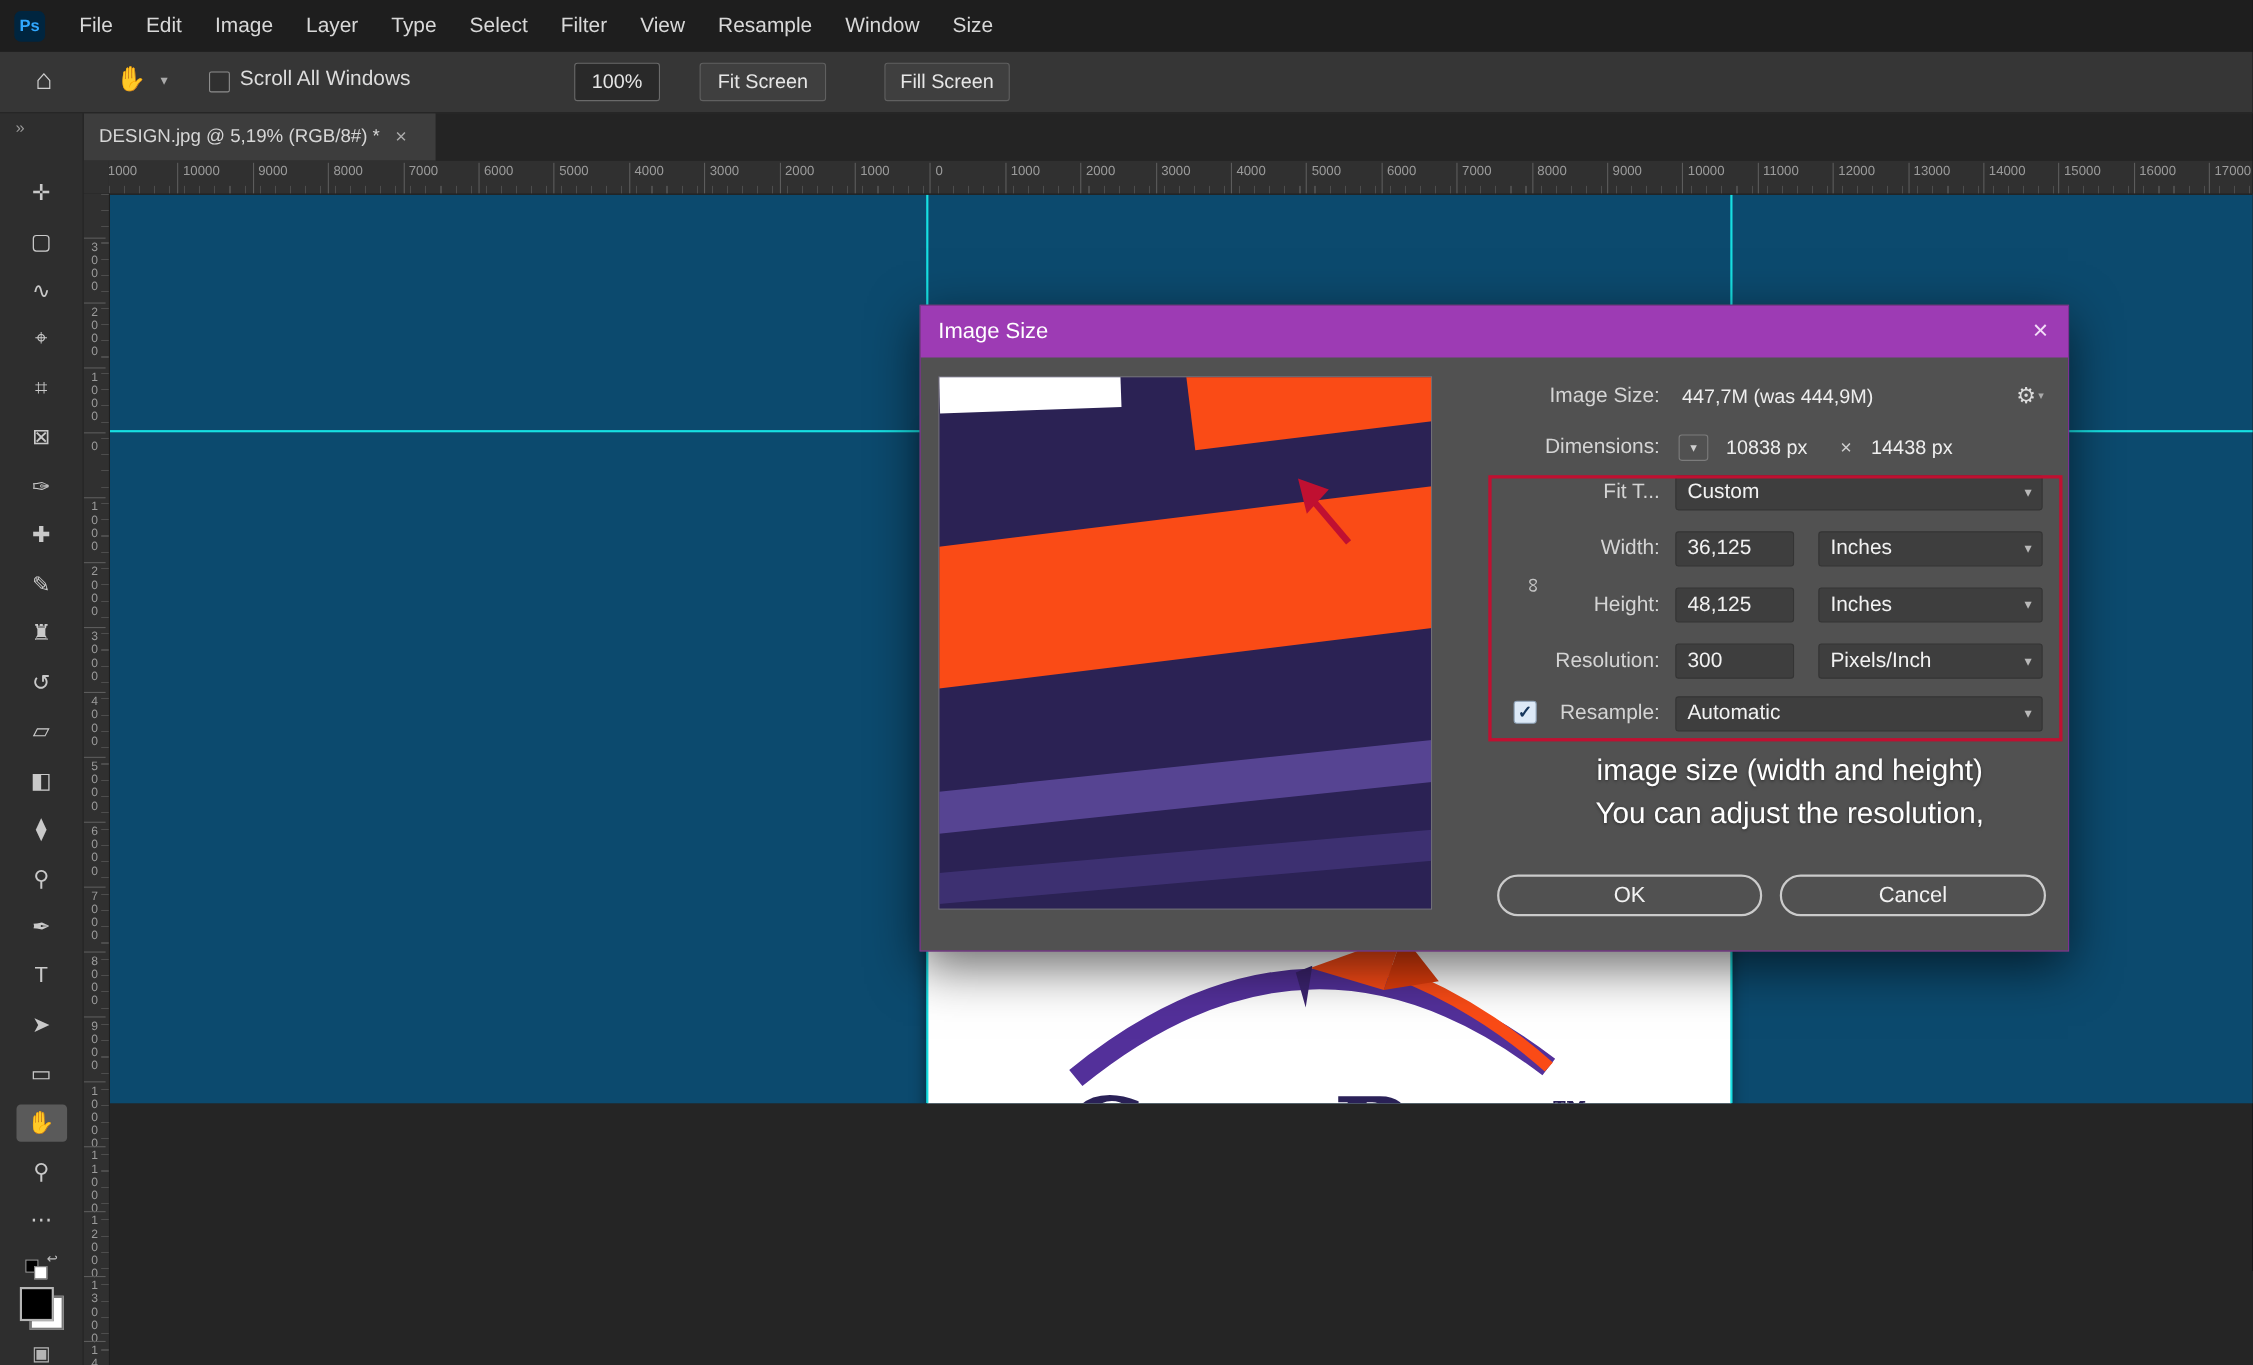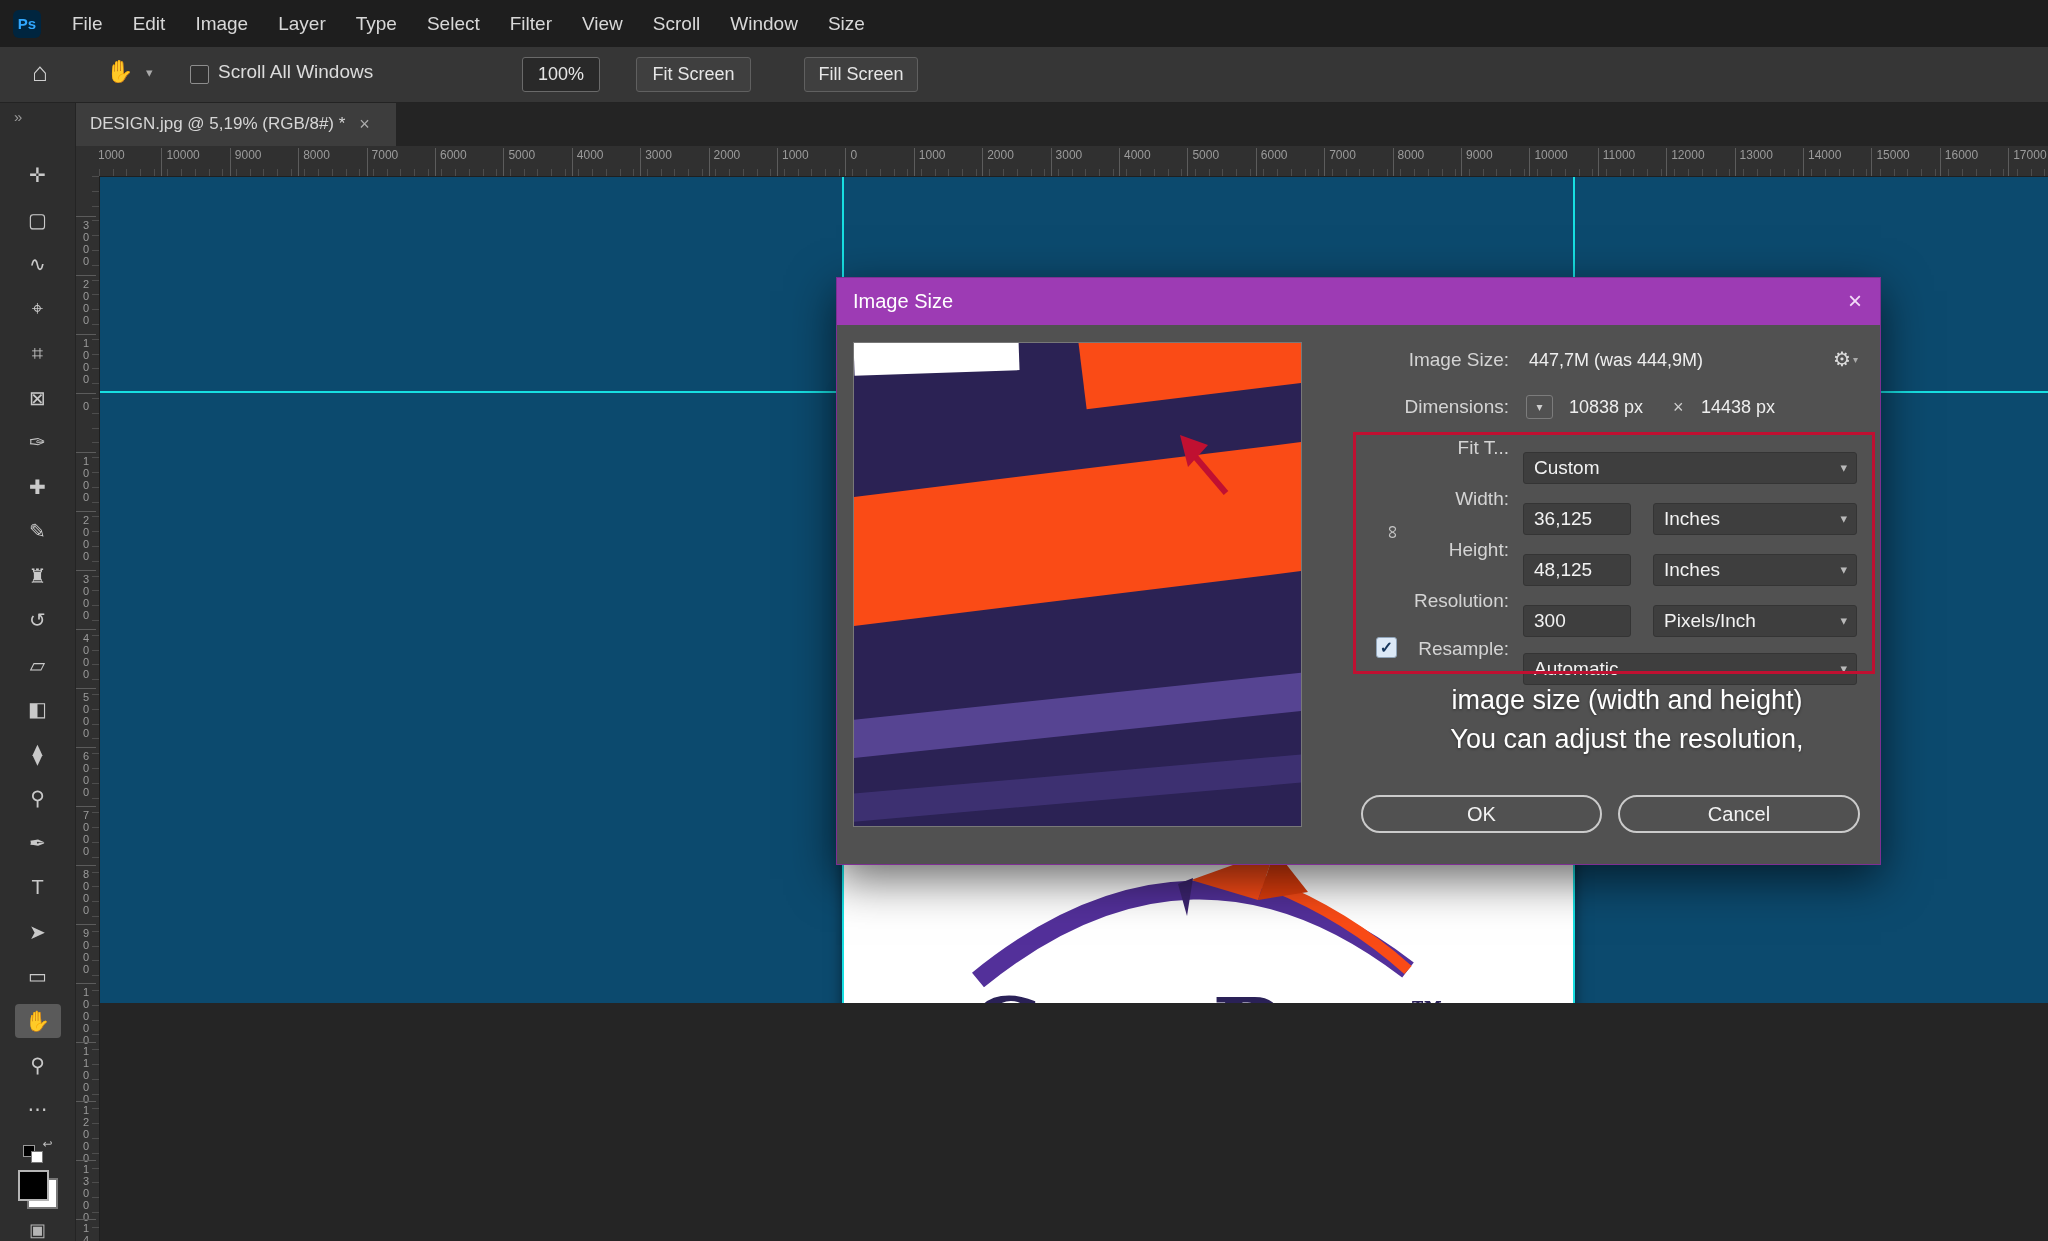--- a/index.html
+++ b/index.html
@@ -78,21 +78,21 @@
   .dlg-title .ttl{margin-left:16px;font-size:20px;color:#ffffff;}
   .dlg-close{position:absolute;right:18px;top:9px;font-size:24px;color:#f3ddf8;}
   .dlg-body{position:absolute;left:0;top:47px;right:0;bottom:0;}
   .preview{position:absolute;left:16px;top:17px;width:449px;height:485px;border:1px solid #787878;background:#2b2254;overflow:hidden;box-sizing:border-box;}
   .pv{position:absolute;}
   .gear{position:absolute;left:996px;top:22px;font-size:20px;color:#dcdcdc;}
   .gear .mini-caret{font-size:10px;color:#aaa;margin-left:2px;vertical-align:3px;}
   .dlabel{position:absolute;left:470px;width:202px;text-align:right;font-size:19px;color:#d4d4d4;line-height:32px;}
   .dvalue{position:absolute;font-size:18px;color:#eeeeee;line-height:32px;}
   .dfield{position:absolute;height:32px;background:#3e3e3e;border:1px solid #343434;border-radius:3px;color:#f2f2f2;
-          font-size:19px;line-height:30px;padding:0 10px;box-sizing:border-box;font-family:"Liberation Sans",sans-serif;margin-top:20px;}
+          font-size:19px;line-height:30px;padding:0 10px;box-sizing:border-box;font-family:"Liberation Sans",sans-serif;}
   input.dfield{outline:none;}
   .dselect .sel-caret{position:absolute;right:9px;top:0;line-height:30px;font-size:13px;color:#b9b9b9;}
   .dims-caretbox{position:absolute;left:689px;top:70px;width:27px;height:24px;border:1px solid #7c7c7c;border-radius:3px;
                  display:flex;align-items:center;justify-content:center;font-size:12px;color:#cfcfcf;box-sizing:border-box;}
   .link-icon{position:absolute;left:549px;top:196px;font-size:19px;color:#c5c5c5;transform:rotate(90deg);}
   .rs-check{position:absolute;left:539px;top:312px;width:21px;height:21px;background:#dce9f7;border:1px solid #8fa3b8;border-radius:3px;
             display:flex;align-items:center;justify-content:center;font-size:16px;color:#16365c;font-weight:bold;box-sizing:border-box;}
   .red-rect{position:absolute;left:516px;top:107px;width:522px;height:242px;border:3px solid #c01031;box-sizing:border-box;pointer-events:none;z-index:5;}
   .dlg-note{position:absolute;left:540px;top:356px;width:500px;text-align:center;font-size:27px;line-height:39px;color:#ffffff;
             text-shadow:0 1px 3px rgba(0,0,0,.45);}
@@ -109,21 +109,21 @@
     <div class="menus">
 
     <div class="menu-item">File</div>
         <div class="menu-item">Edit</div>
         <div class="menu-item">Image</div>
         <div class="menu-item">Layer</div>
         <div class="menu-item">Type</div>
         <div class="menu-item">Select</div>
         <div class="menu-item">Filter</div>
         <div class="menu-item">View</div>
-        <div class="menu-item">Scroll</div>
+        <div class="menu-item">Resample</div>
         <div class="menu-item">Window</div>
         <div class="menu-item">Size</div>
       </div>
   </div>
 
   <div class="optionsbar">
     <span class="ob-home">⌂</span>
     <span class="ob-hand">✋</span>
     <span class="ob-caret">▾</span>
     <span class="ob-check"></span>

